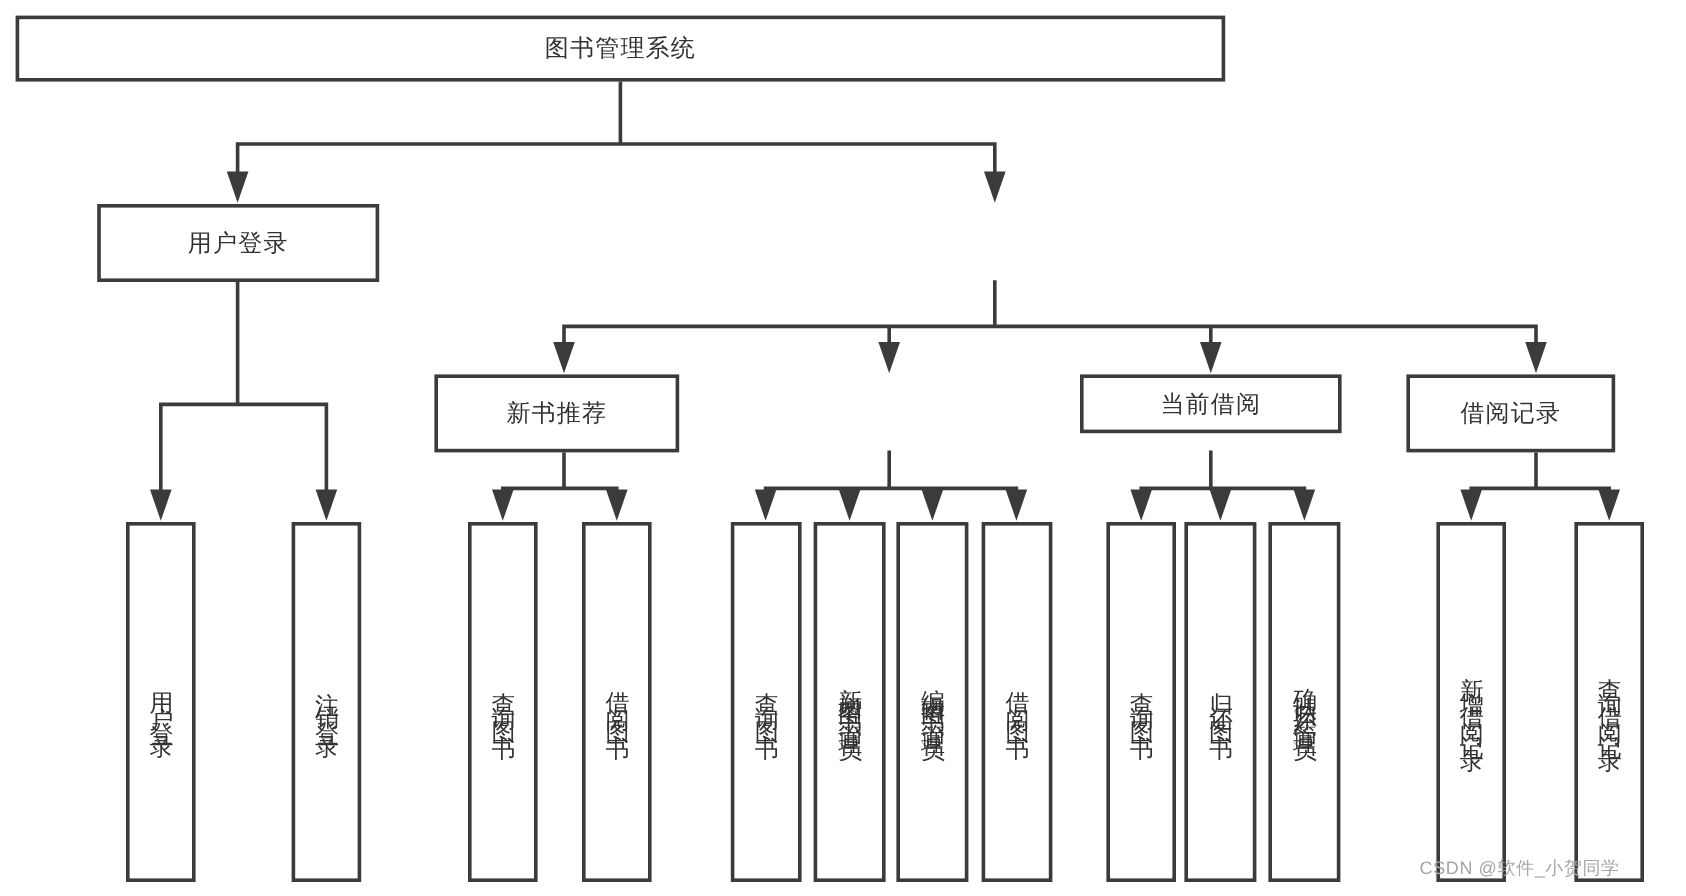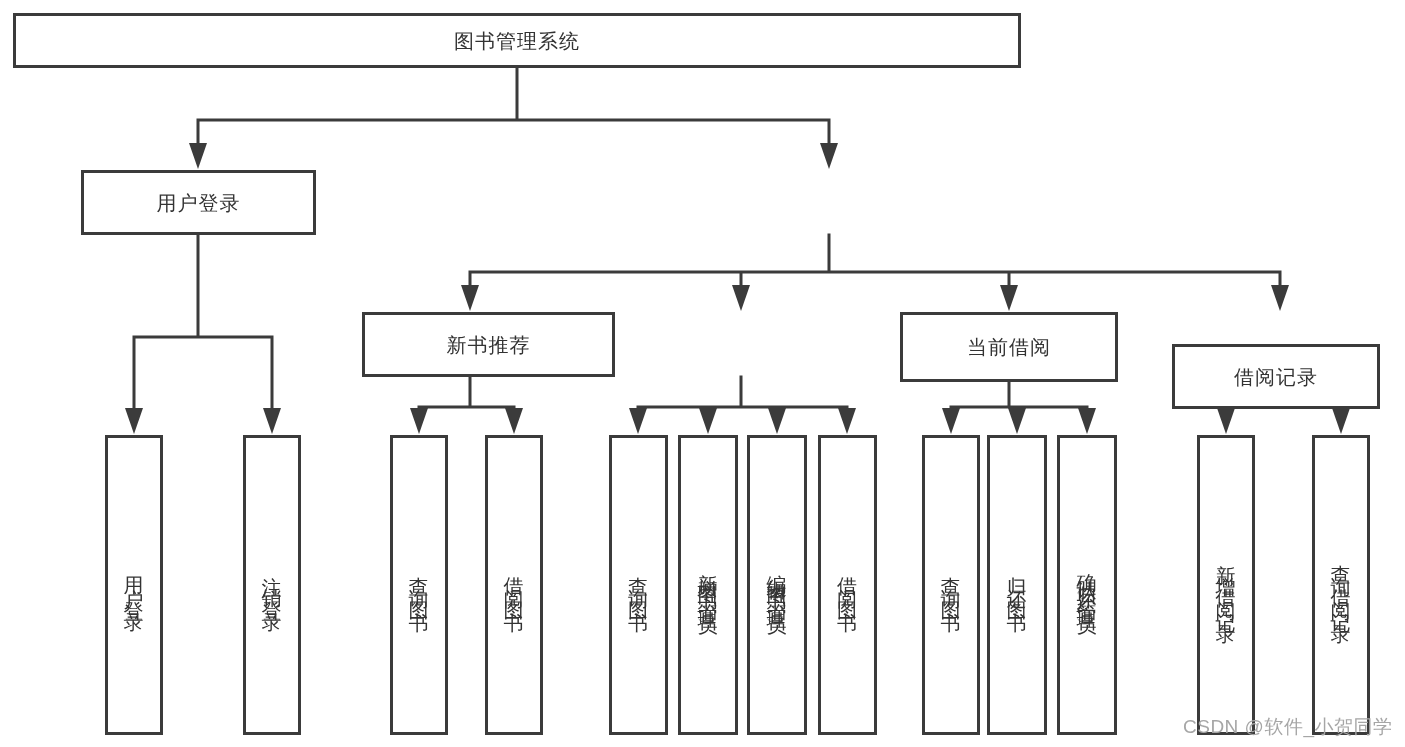--- a/index.html
+++ b/index.html
@@ -33,21 +33,21 @@
     letter-spacing:1px;white-space:nowrap;line-height:1;
   }
   .leaf .vtext{
     writing-mode:vertical-rl;
     font-size:20px;color:var(--text);
     letter-spacing:12px;line-height:1.1;
   }
   .leaf .vtext.tight{letter-spacing:6px;}
   .watermark{
     position:absolute;left:1183px;top:714px;
-    font-size:19px;color:var(--watermark);
+    font-size:15px;color:var(--watermark);
     z-index:3;white-space:nowrap;letter-spacing:0.5px;
   }
 </style>
 </head>
 <body>
 
 <div class="canvas">
 
   <svg class="connectors" width="1405" height="747" aria-hidden="true">
 
@@ -86,27 +86,27 @@
   </svg>
 
   <div class="box" style="left:13px;top:13px;width:1008px;height:55px;">
     <span class="hlabel">图书管理系统</span>
   </div>
 
   <div class="box" style="left:81px;top:170px;width:235px;height:65px;">
     <span class="hlabel">用户登录</span>
   </div>
 
-  <div class="box" style="left:362px;top:312px;width:253px;height:65px;">
+  <div class="box" style="left:362px;top:312px;width:204px;height:65px;">
     <span class="hlabel">新书推荐</span>
   </div>
-  <div class="box" style="left:900px;top:312px;width:218px;height:70px;">
+  <div class="box" style="left:900px;top:312px;width:218px;height:49px;">
     <span class="hlabel">当前借阅</span>
   </div>
-  <div class="box" style="left:1172px;top:312px;width:208px;height:65px;margin-top:32px;">
+  <div class="box" style="left:1172px;top:312px;width:174px;height:65px;">
     <span class="hlabel">借阅记录</span>
   </div>
 
   <div class="box leaf" style="left:105px;top:435px;width:58px;height:300px;">
     <span class="vtext">用户登录</span>
   </div>
   <div class="box leaf" style="left:243px;top:435px;width:58px;height:300px;">
     <span class="vtext">注销登录</span>
   </div>
 

